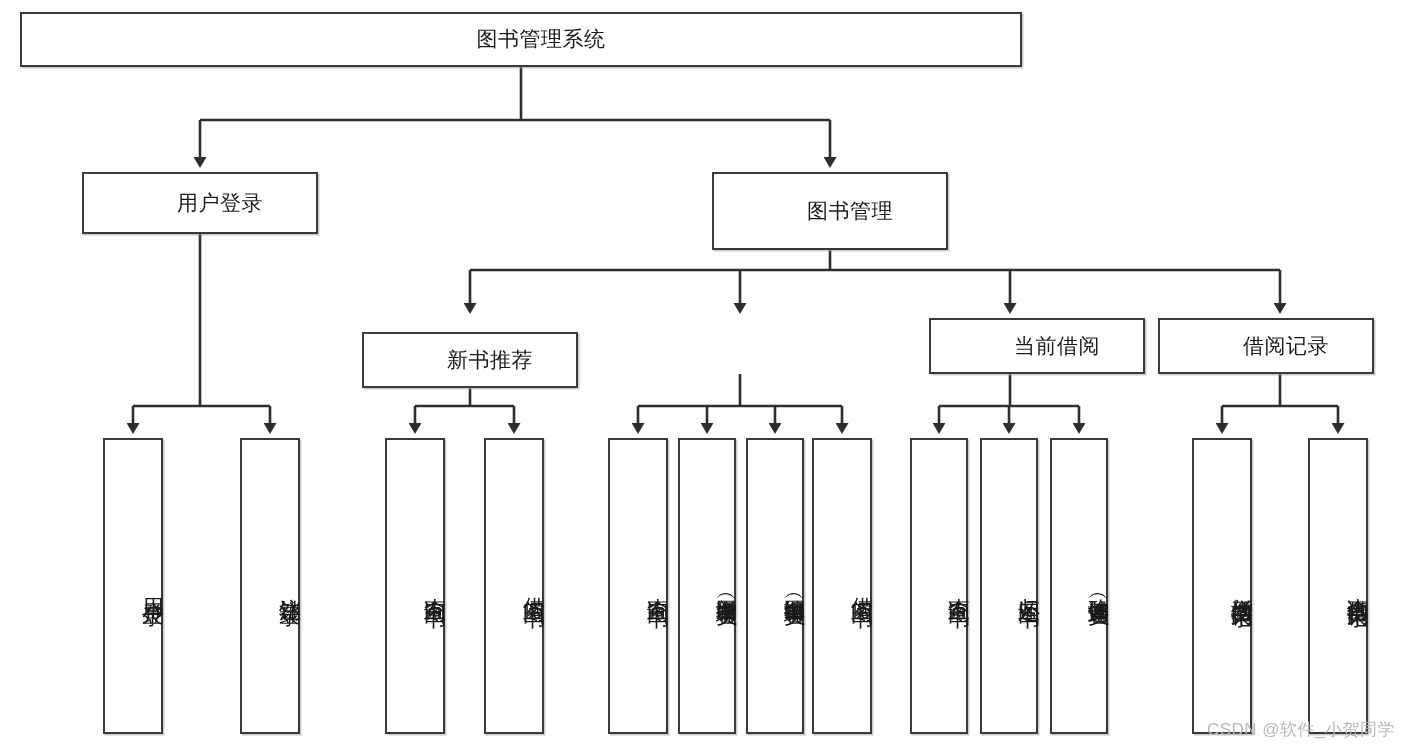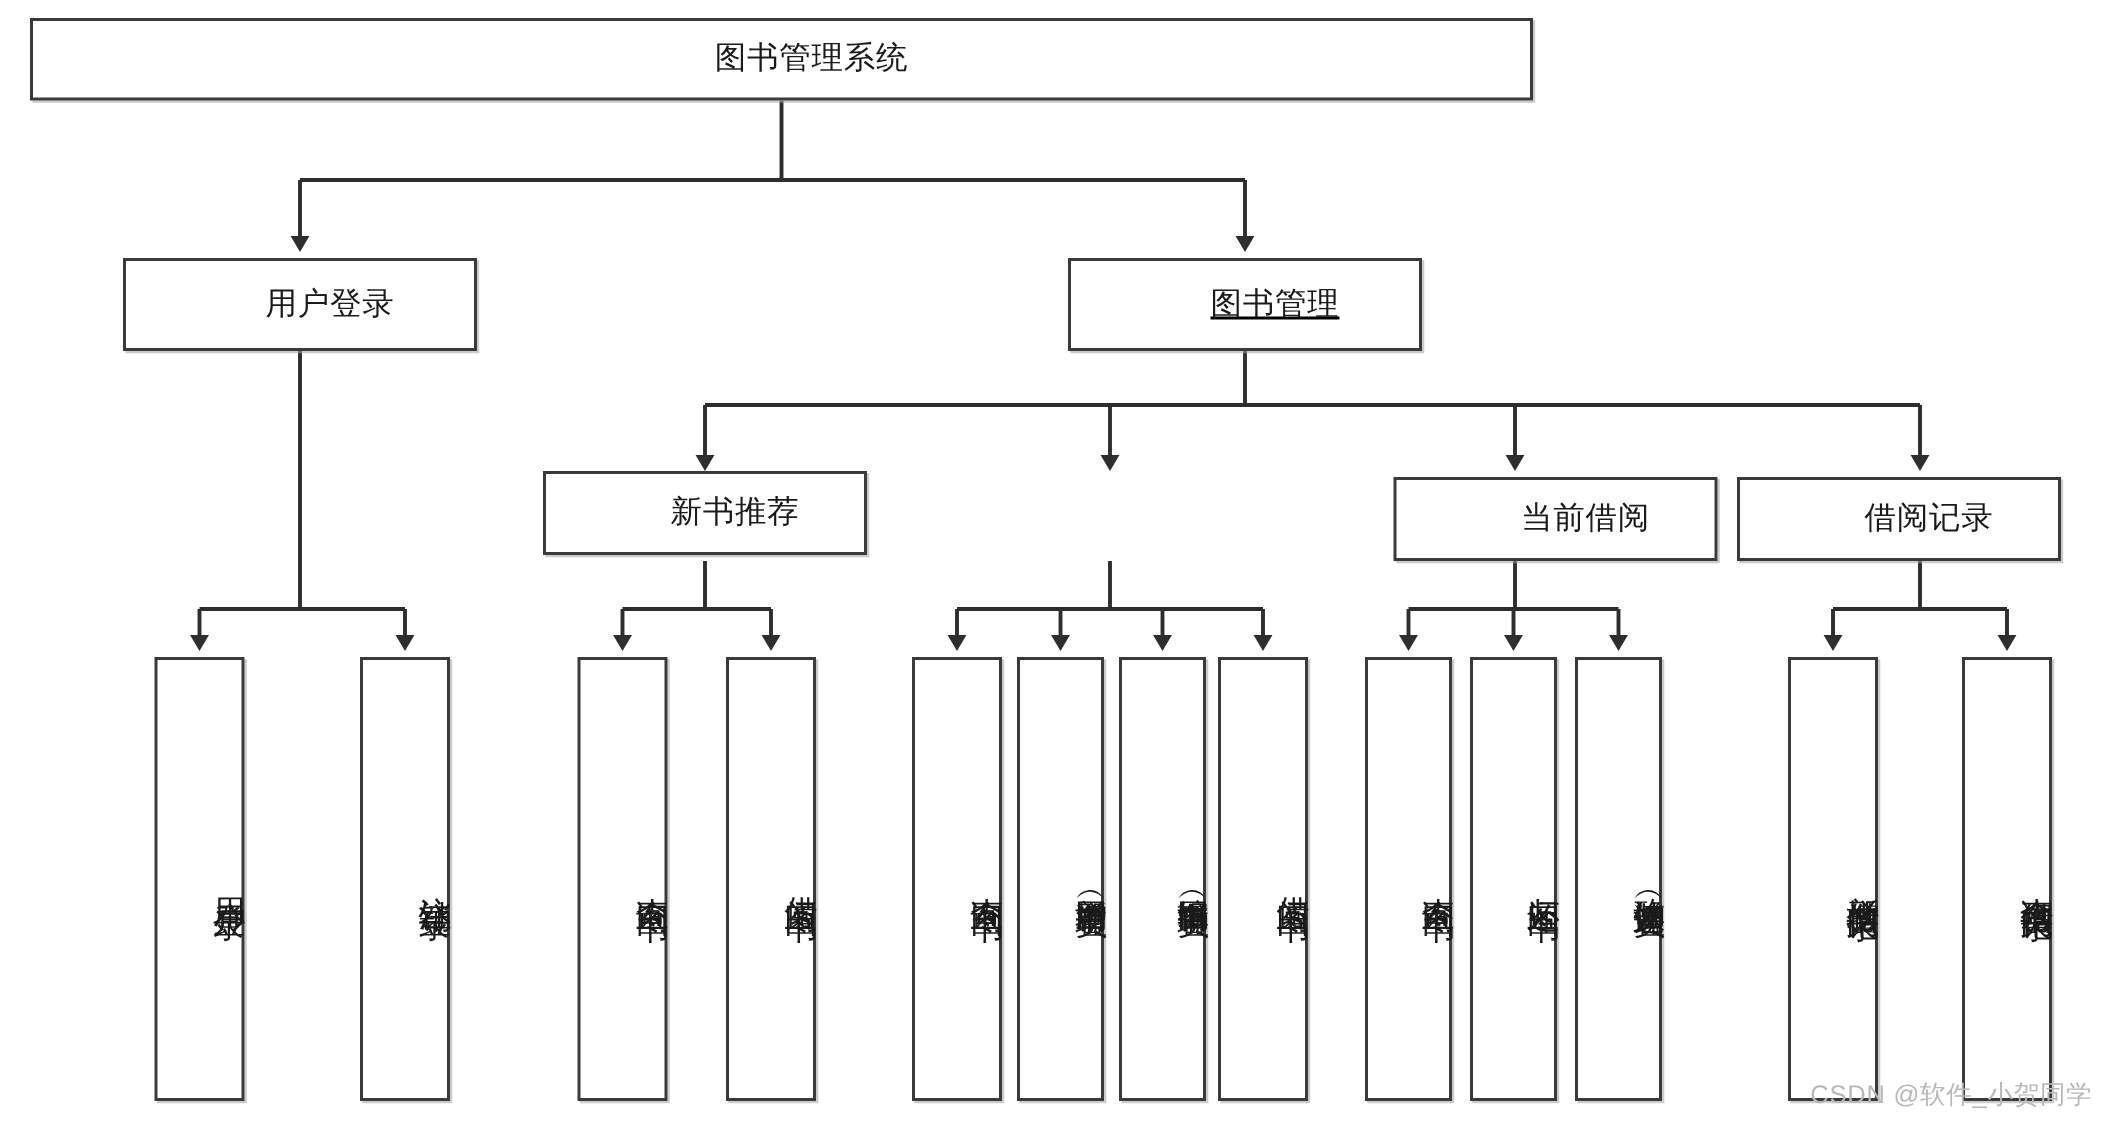--- a/index.html
+++ b/index.html
@@ -119,25 +119,25 @@
     </g>
   </svg>
 
   <div class="node-box" style="left:20px; top:12px; width:1002px; height:55px;">
     <span class="node-label">图书管理系统</span>
   </div>
 
   <div class="node-box" style="left:82px; top:172px; width:236px; height:62px;">
     <span class="node-label">用户登录</span>
   </div>
-  <div class="node-box" style="left:712px; top:172px; width:236px; height:62px;text-decoration:underline;">
+  <div class="node-box" style="left:712px; top:172px; width:236px; height:78px;">
     <span class="node-label">图书管理</span>
   </div>
 
-  <div class="node-box" style="left:362px; top:314px; width:216px; height:56px;">
+  <div class="node-box" style="left:362px; top:332px; width:216px; height:56px;">
     <span class="node-label">新书推荐</span>
   </div>
   <div class="node-box" style="left:902px; top:318px; width:216px; height:56px;margin-left:27px;">
     <span class="node-label">当前借阅</span>
   </div>
   <div class="node-box" style="left:1158px; top:318px; width:216px; height:56px;">
     <span class="node-label">借阅记录</span>
   </div>
 
   <div class="node-box" style="left:103px; top:438px; width:60px; height:296px;">

